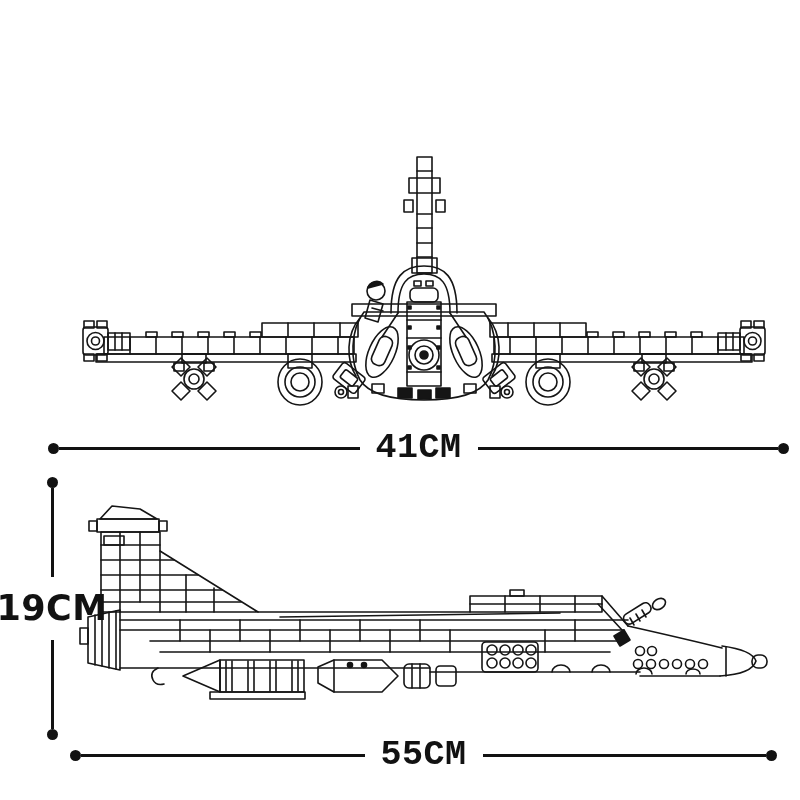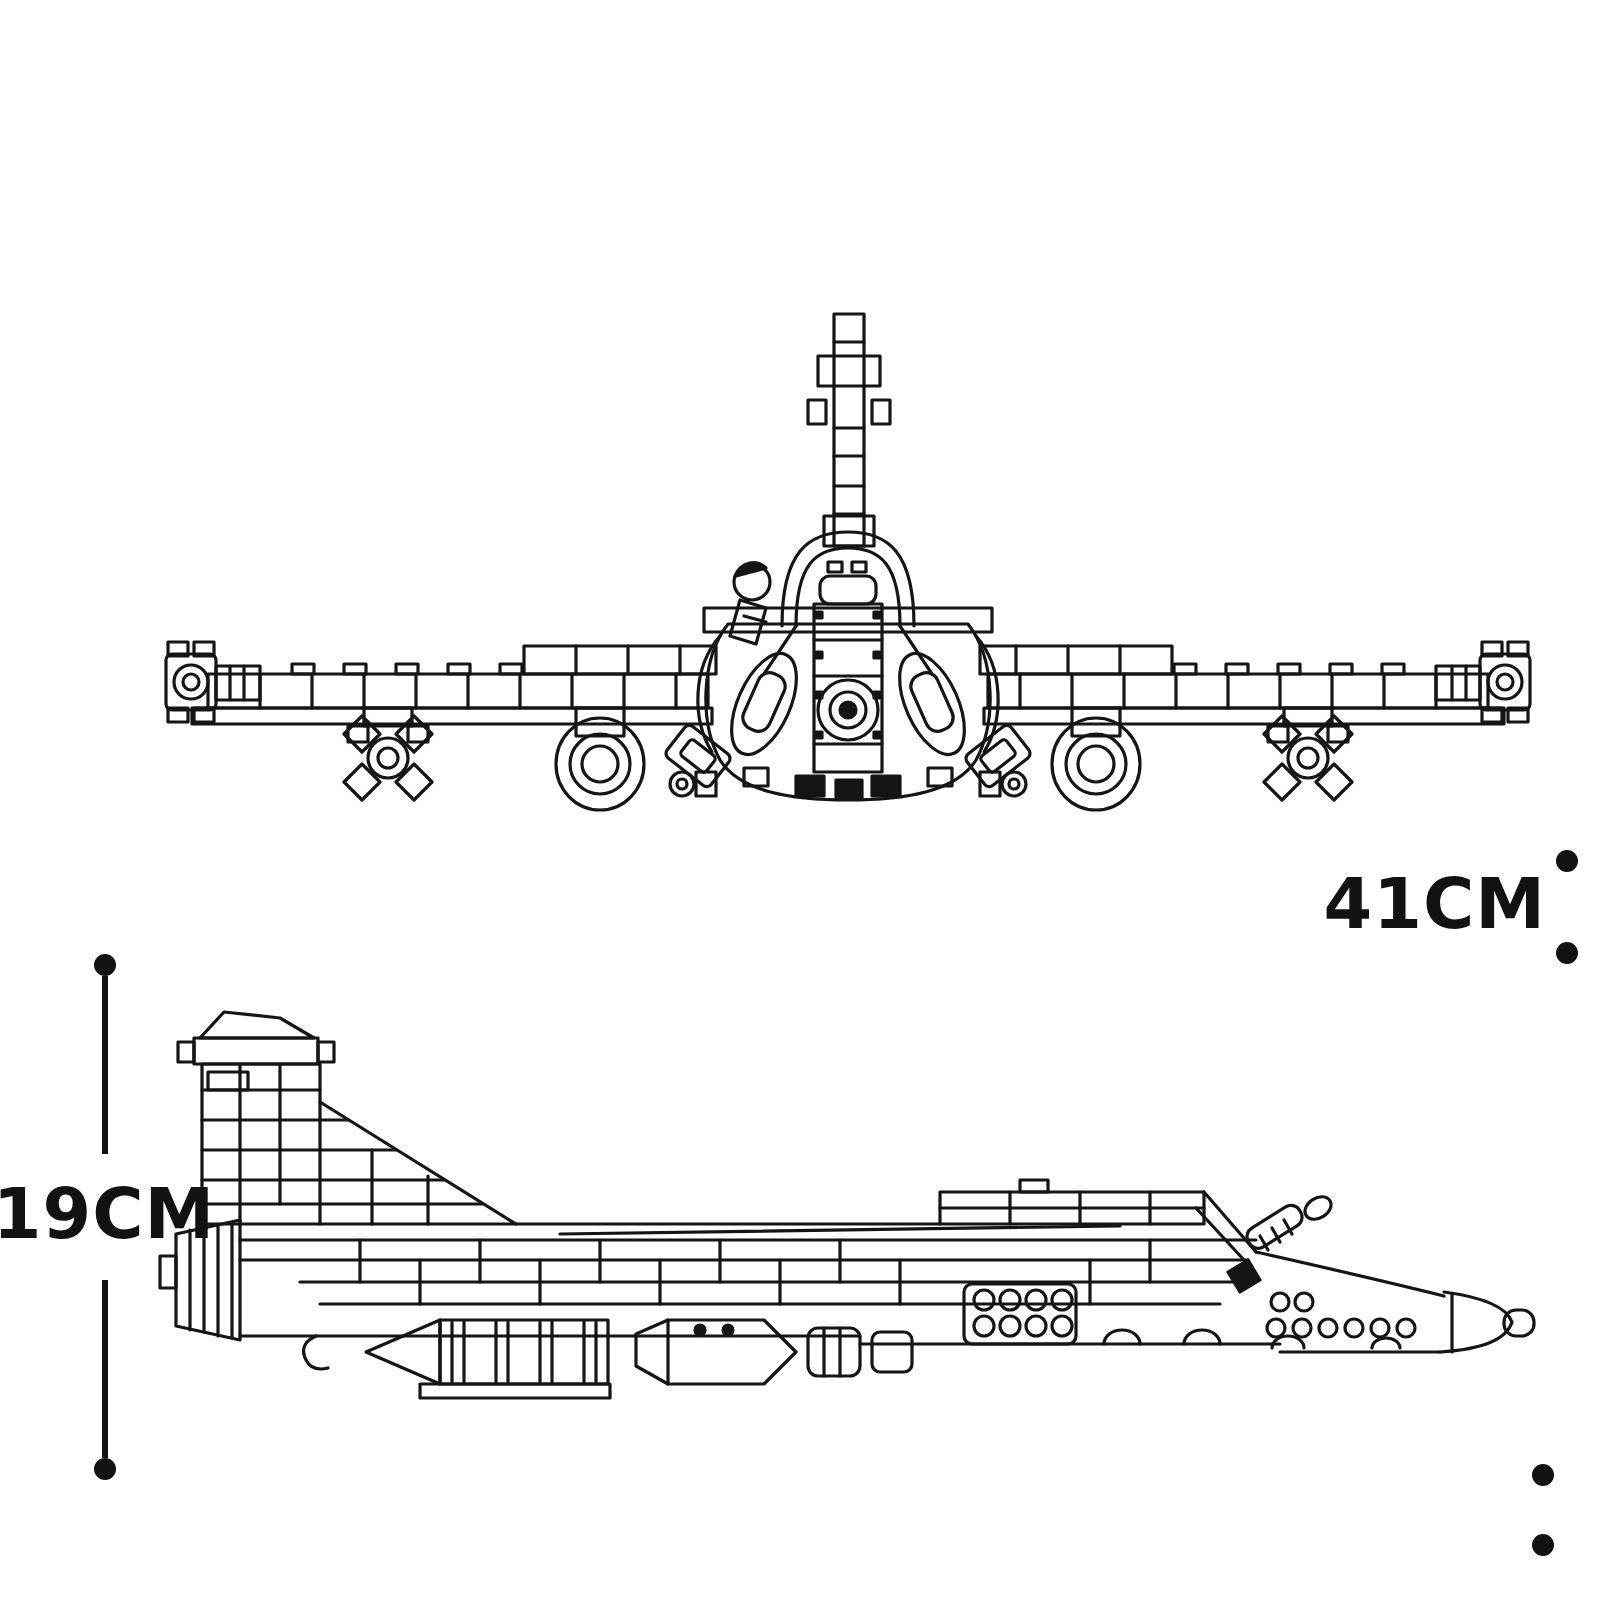--- a/index.html
+++ b/index.html
@@ -10,21 +10,21 @@
     font-family:"DejaVu Sans","Liberation Sans",sans-serif;
     overflow:hidden;
   }
   .artwork {
     position:absolute; left:0; top:0; width:800px; height:800px;
   }
   .artwork path, .artwork rect, .artwork circle, .artwork ellipse, .artwork line, .artwork polygon {
     vector-effect:non-scaling-stroke;
   }
   .dim { position:absolute; display:flex; z-index:5; }
-  .dim-h { flex-direction:column; align-items:flex-end; }
+  .dim-h { flex-direction:row; align-items:center;font-family:Liberation Mono, monospace; }
   .dim-v { flex-direction:column; align-items:center; }
   .dim .dot {
     width:11px; height:11px; border-radius:50%;
     background:#121212; flex:0 0 auto;
   }
   .dim .hline { height:3px; background:#121212; flex:1 1 auto; }
   .dim .vline { width:3px;  background:#121212; flex:1 1 auto; }
   .dim-label {
     font-weight:800; font-size:35px; line-height:1;
     letter-spacing:0.5px; color:#121212; white-space:nowrap;
@@ -368,17 +368,18 @@
     <span class="dot"></span>
     <span class="vline"></span>
     <span class="dim-label">19CM</span>
     <span class="vline"></span>
     <span class="dot"></span>
   </div>
 
   <div id="dim-length" class="dim dim-h">
     <span class="dot"></span>
     <span class="hline"></span>
+    <span class="dim-label">55CM</span>
     <span class="hline"></span>
     <span class="dot"></span>
   </div>
 
 </div>
 
 </body></html>

